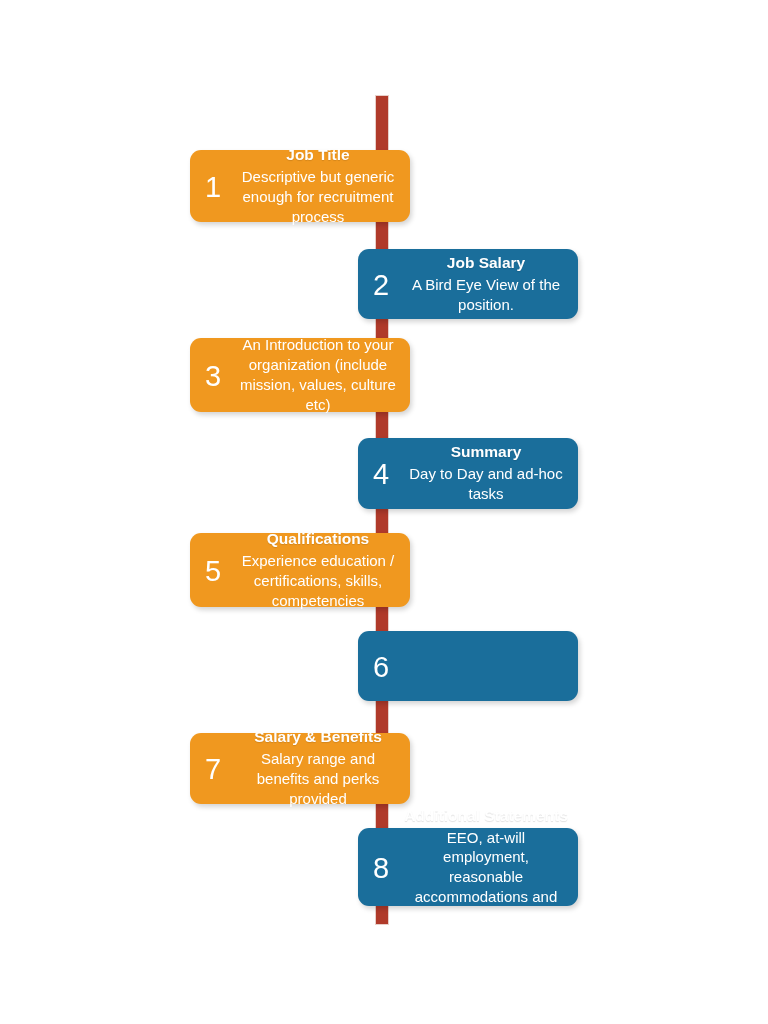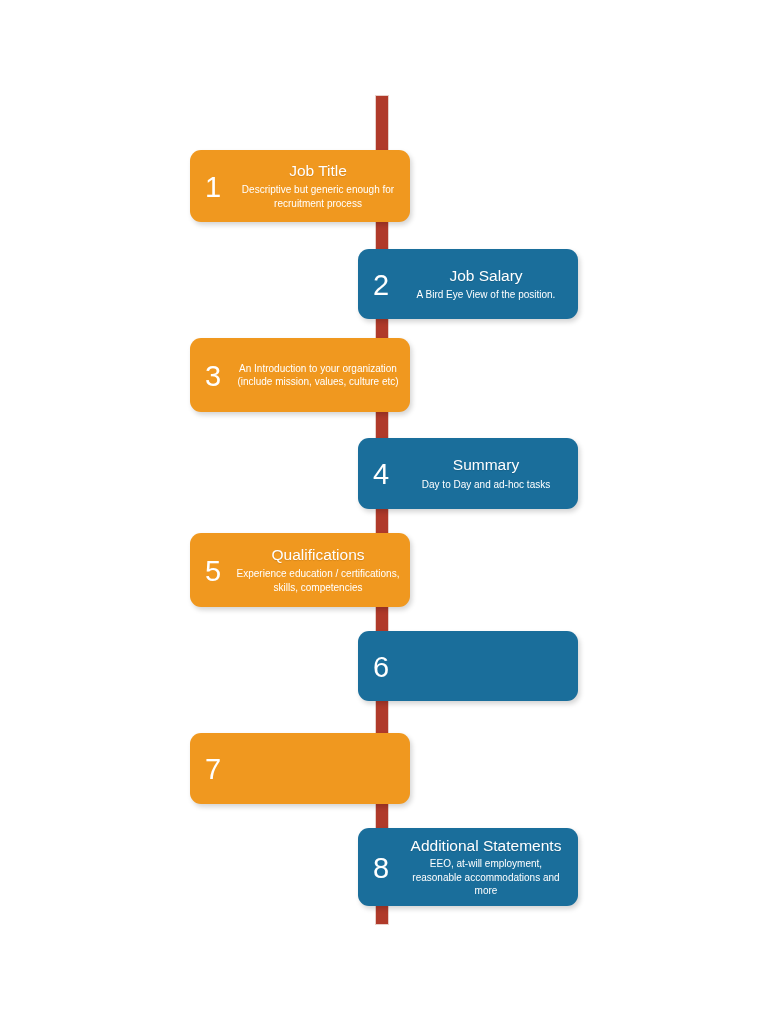--- a/index.html
+++ b/index.html
@@ -68,30 +68,30 @@
   }
 
   .card-body {
     flex: 1 1 auto;
     padding-right: 10px;
     text-align: center;
   }
 
   .card-title {
     color: #ffffff;
-    font-weight: normal;
+    font-weight: bold;
     font-size: 15.5px;
     line-height: 1.12;
     margin: 0 0 4px 0;
     text-shadow: 0 1px 1px rgba(0,0,0,0.12);
   }
 
   .card-desc {
     color: #ffffff;
-    font-size: 10px;
+    font-size: 15px;
     line-height: 1.32;
     margin: 0;
   }
 
   
   #card-1 { top: 150px; height: 72px; }
   #card-2 { top: 249px; height: 70px; }
   #card-3 { top: 338px; height: 74px; }
   #card-4 { top: 438px; height: 71px; }
   #card-5 { top: 533px; height: 74px; }
@@ -147,20 +147,24 @@
       <p class="card-desc">Experience education / certifications, skills, competencies</p>
     </div>
   </div>
 
   <div class="card right" id="card-6">
     <div class="card-number">6</div>
   </div>
 
   <div class="card left" id="card-7">
     <div class="card-number">7</div>
+    <div class="card-body">
+      <p class="card-title">Salary &amp; Benefits</p>
+      <p class="card-desc">Salary range and benefits and perks provided</p>
+    </div>
   </div>
 
   <div class="card right" id="card-8">
     <div class="card-number">8</div>
     <div class="card-body">
       <p class="card-title">Additional Statements</p>
       <p class="card-desc">EEO, at-will employment, reasonable accommodations and more</p>
     </div>
   </div>
 

